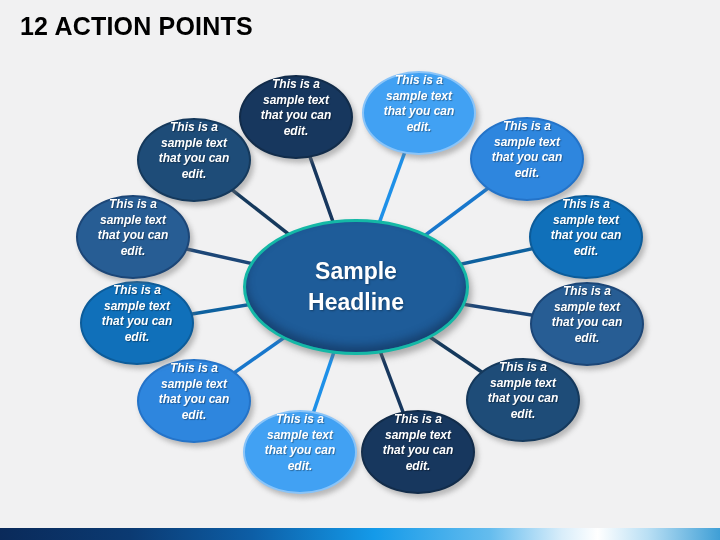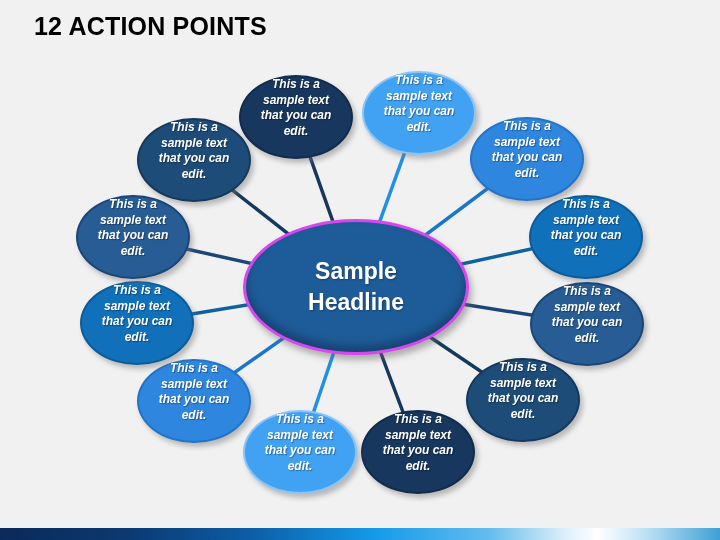--- a/index.html
+++ b/index.html
@@ -2,21 +2,21 @@
 <html><head>
 <meta charset="utf-8">
 <style>
   html,body { margin:0; padding:0; background:#dcdcdc; }
   .slide {
     position:relative; width:720px; height:540px; overflow:hidden;
     background:#f1f1f2;
     font-family:"Liberation Sans", sans-serif;
   }
   .title {
-    position:absolute; left:34px; top:12px;
+    position:absolute; left:20px; top:12px;
     font-size:25px; font-weight:bold; color:#000000;
     letter-spacing:0.2px;
   }
   .subtitle {
     position:absolute; left:18px; top:47px;
     font-size:19px; font-weight:400; color:#141414;
   }
   svg.lines { position:absolute; left:0; top:0; width:720px; height:540px; }
   .node {
     position:absolute; border-radius:50%;
@@ -24,21 +24,21 @@
     display:flex; align-items:flex-start; justify-content:center;
     text-align:center; color:#ffffff;
     font-size:12px; font-style:italic; font-weight:bold; line-height:1.3;
     padding:0 11px; box-sizing:border-box;
     box-shadow:3px 4px 5px rgba(115,115,115,0.45);
     text-shadow:1px 1px 1px rgba(0,0,0,0.35);
   }
   .center-node {
     position:absolute; left:243px; top:219px; width:226px; height:136px;
     border-radius:50%;
-    background:#1e5c99; border:3px solid #d946ef;
+    background:#1e5c99; border:3px solid #14b8a6;
     display:flex; align-items:center; justify-content:center;
     text-align:center; color:#ffffff; font-weight:bold; font-size:23px; line-height:1.35;
     box-sizing:border-box;
     box-shadow:3px 5px 6px rgba(105,105,105,0.5), inset 0 -6px 9px rgba(13,34,64,0.45);
     text-shadow:1px 1px 2px rgba(0,0,0,0.3);
   }
   .center-node span { display:block; width:175px; }
   .footer-bar {
     position:absolute; left:0; bottom:0; width:720px; height:12px;
     background:linear-gradient(90deg,

